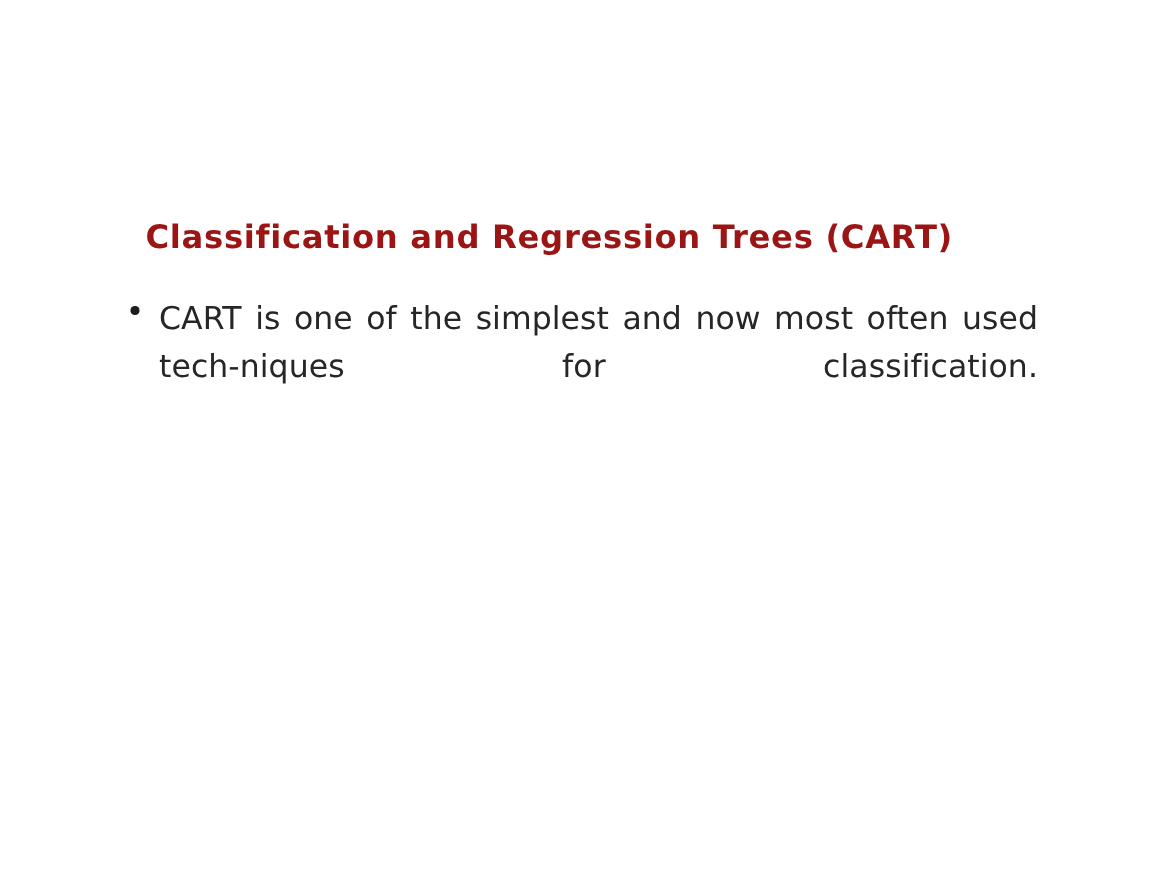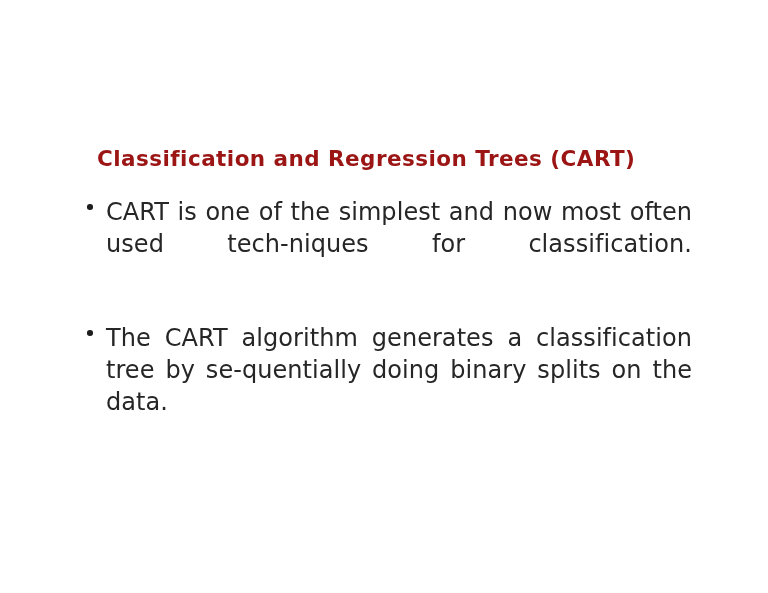--- a/index.html
+++ b/index.html
@@ -54,21 +54,21 @@
     left: 1px;
     top: 8px;
     width: 5.5px;
     height: 5.5px;
     border-radius: 50%;
     background: #1d1d1d;
   }
   .bullet-text {
     display: block;
     font-family: "DejaVu Sans", sans-serif;
-    font-size: 24px;
+    font-size: 21px;
     line-height: 32px;
     color: #262626;
     text-align: justify;
     text-justify: inter-word;
     letter-spacing: 0.05px;
     hyphens: manual;
   }
   
   .bullet-text::after {
     content: "";
@@ -97,23 +97,19 @@
 
   <h1 class="slide-title">Classification and Regression Trees (CART)</h1>
 
   <div class="bullets">
 
     <div class="bullet-item">
       <span class="bullet-dot"></span>
       <span class="bullet-text">CART is one of the simplest and now most often used tech-niques for classification.</span>
     </div>
 
-    <div class="bullet-item">
-      <span class="bullet-dot"></span>
-      <span class="bullet-text">The CART algorithm generates a classification tree by se-quentially doing binary splits on the data.</span>
-    </div>
 
 
   </div>
 
   <div class="page-number">845</div>
 
 </div>
 
 </body></html>

